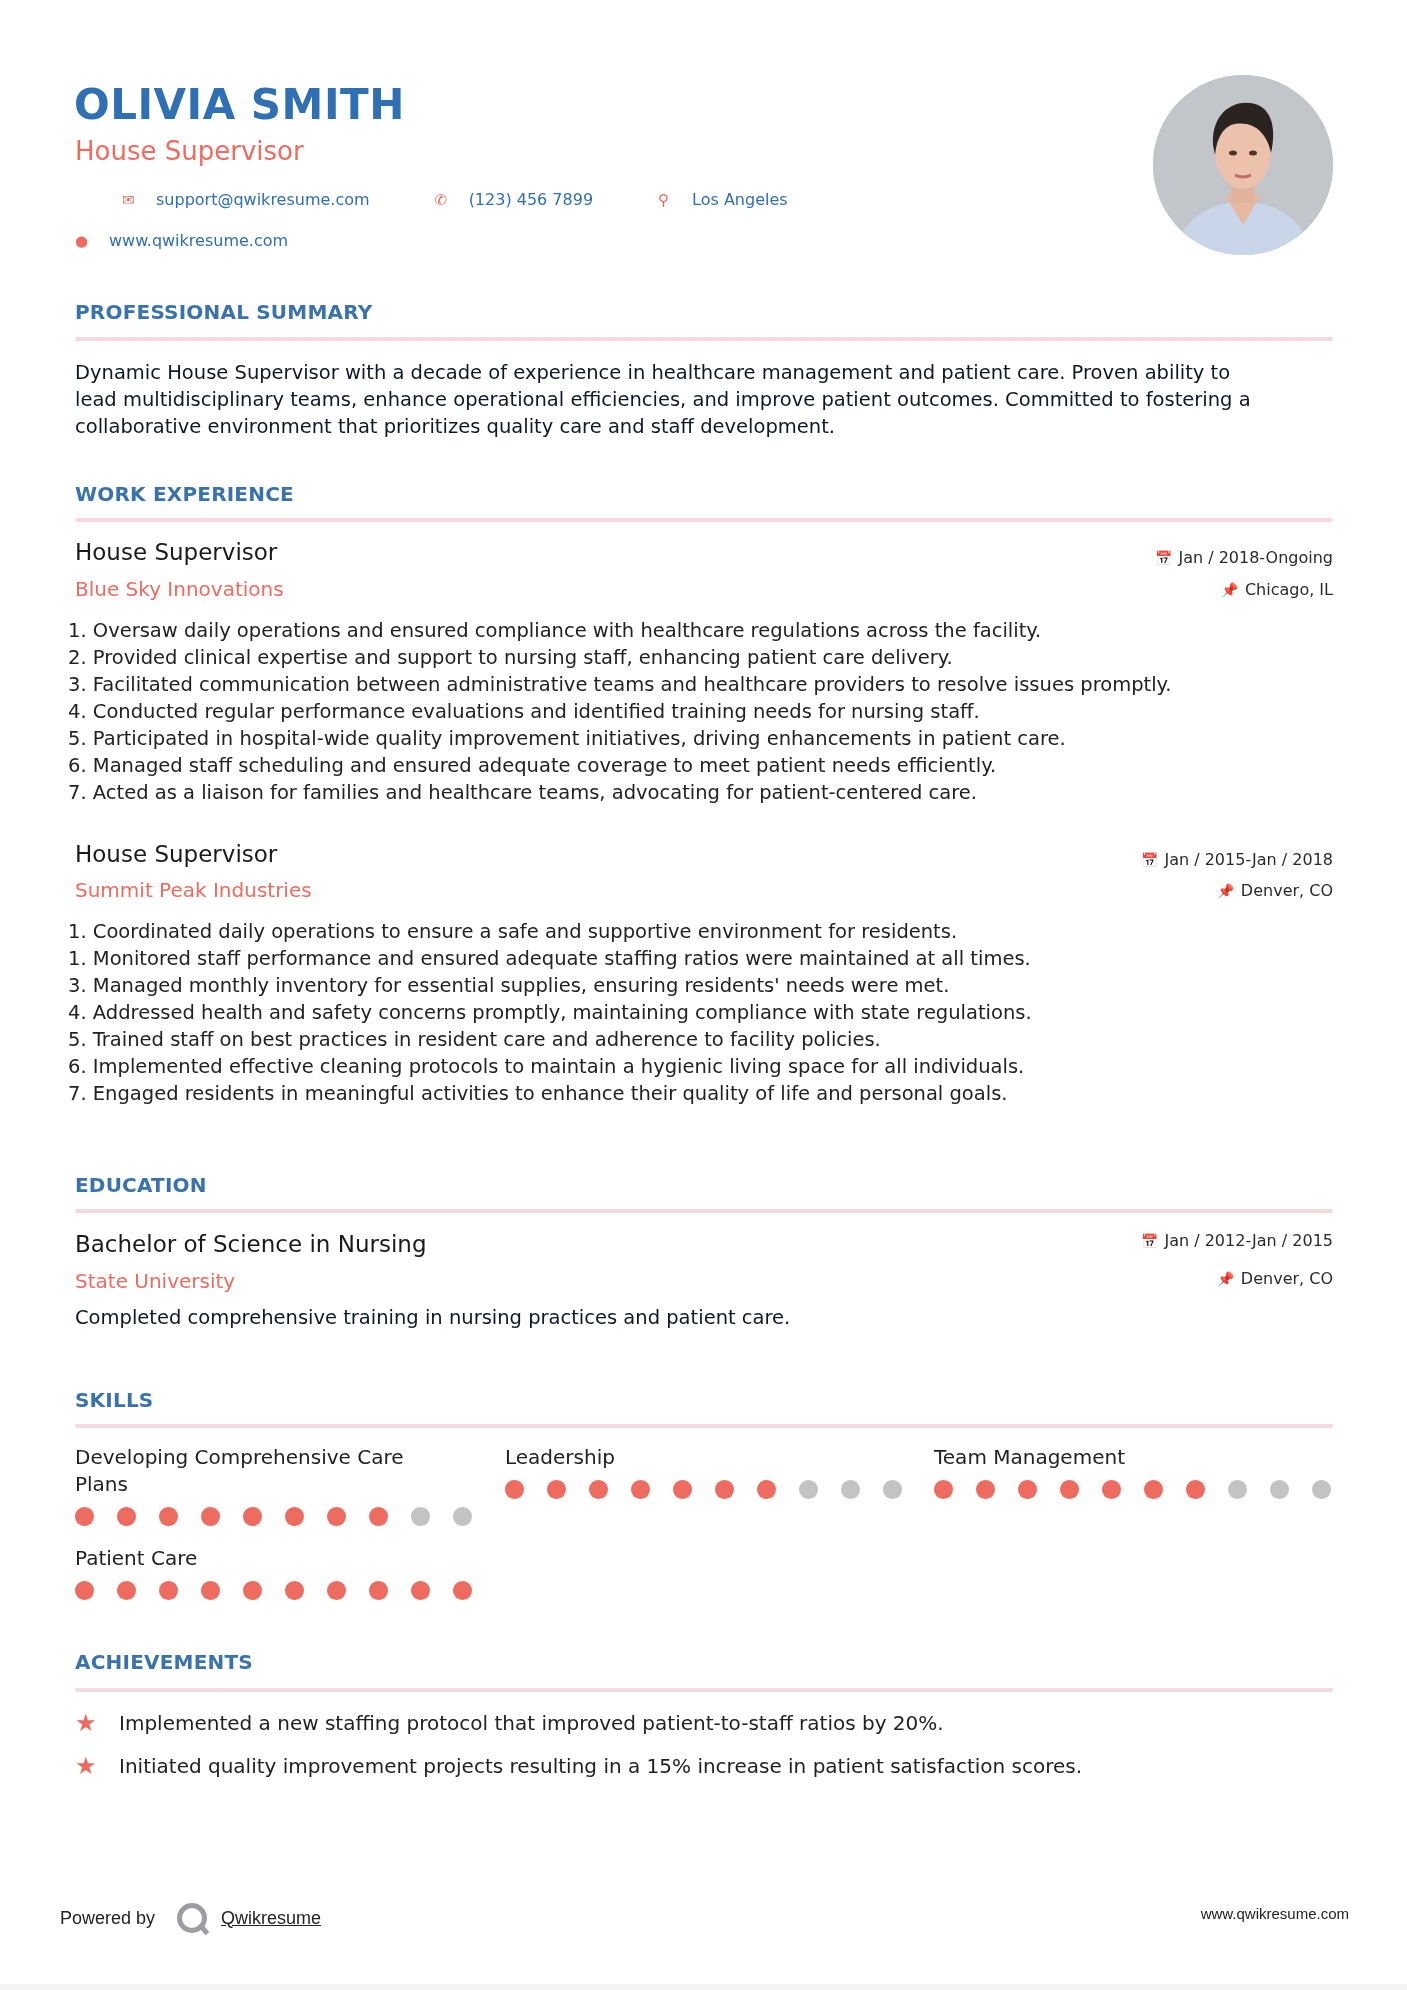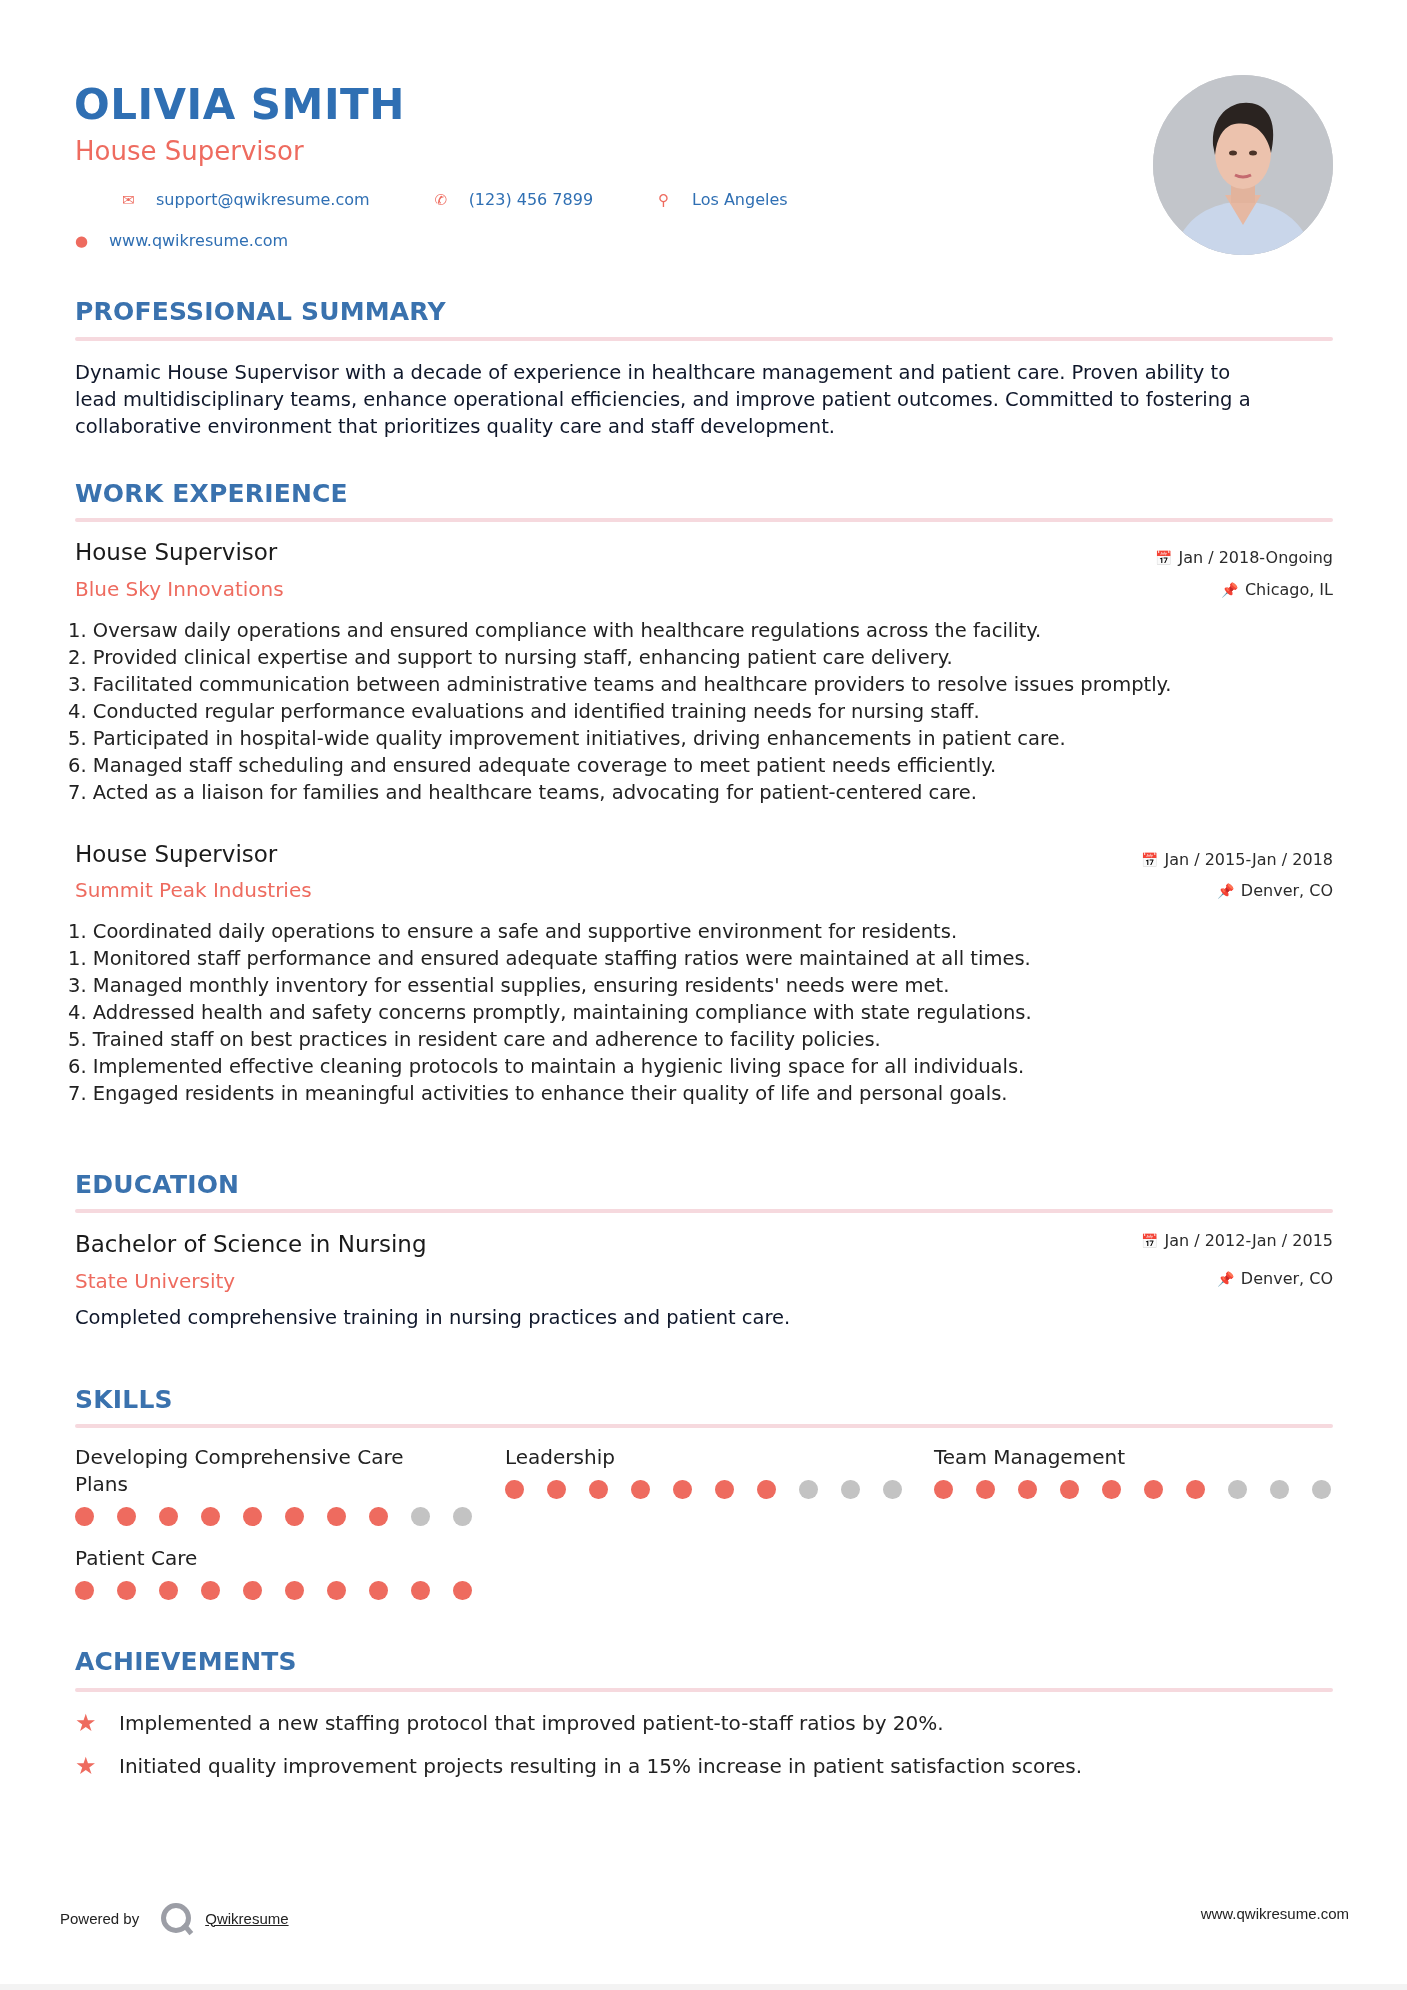--- a/index.html
+++ b/index.html
@@ -5,37 +5,37 @@
   * { box-sizing: border-box; margin: 0; padding: 0; }
   html, body { width: 1407px; height: 1990px; background: #ffffff; }
   body { position: relative; font-family: "DejaVu Sans", "Liberation Sans", sans-serif; color: #1f1f1f; overflow: hidden; }
   .abs { position: absolute; }
   .name { left: 74px; top: 76px; font-size: 42px; font-weight: bold; color: #2f6fb3; letter-spacing: 0.5px; line-height: 58px; }
   .jobtitle { left: 75px; top: 134px; font-size: 26px; color: #ee6b5f; line-height: 34px; }
   .contact { display: flex; align-items: center; font-size: 16px; color: #2f6fb3; line-height: 22px; }
   .contact .ic { color: #ee6b5f; width: 34px; font-size: 15px; display: inline-block; }
   .contact .item { margin-right: 18px; margin-left: 47px; }
   .photo { left: 1153px; top: 75px; width: 180px; height: 180px; border-radius: 50%; overflow: hidden; background: #c4c6ca; }
-  .section-title { left: 75px; font-size: 25px; font-weight: bold; color: #3a72ae; line-height: 32px; letter-spacing: 0.2px; }
+  .section-title { left: 75px; font-size: 20px; font-weight: bold; color: #3a72ae; line-height: 32px; letter-spacing: 0.2px; }
   .rule { left: 75px; width: 1258px; height: 4px; background: #f6d9de; border-radius: 2px; }
   .para { left: 75px; width: 1260px; font-size: 19.5px; line-height: 27px; color: #0f172a; }
   .role { left: 75px; font-size: 23px; color: #1a1a1a; line-height: 30px; }
   .company { left: 75px; font-size: 20px; color: #ee6b5f; line-height: 28px; }
   .meta { right: 74px; font-size: 16px; color: #2a2a2a; line-height: 22px; text-align: right; white-space: nowrap; }
   .meta .mi { display: inline-block; margin-right: 6px; font-size: 14px; color: #333; }
   .list { left: 68px; width: 1270px; font-size: 19.5px; line-height: 27px; color: #222; list-style: none; }
   .list li { white-space: nowrap; }
   .skill-label { font-size: 20px; line-height: 27px; color: #222; }
   .dots { display: flex; gap: 0; }
   .dot { width: 19px; height: 19px; border-radius: 50%; margin-right: 23.5px; }
   .dot.on { background: #ee6b5f; }
   .dot.off { background: #c3c3c3; }
   .ach { left: 75px; display: flex; align-items: center; font-size: 20px; line-height: 28px; color: #222; }
   .ach .star { width: 44px; color: #ee6b5f; font-size: 24px; position: relative; }
-  .footer-left { left: 60px; top: 1903px; display: flex; align-items: center; font-family: "Liberation Sans", sans-serif; font-size: 15px; color: #222; }
+  .footer-left { left: 60px; top: 1903px; display: flex; align-items: center; font-family: "Liberation Sans", sans-serif; font-size: 18px; color: #222; }
   .qlogo { width: 30px; height: 30px; border: 5px solid #9c9ea6; border-radius: 50%; margin: 0 14px 0 22px; position: relative; }
   .qlogo:after { content: ""; position: absolute; width: 5px; height: 12px; background: #9c9ea6; right: -4px; bottom: -7px; transform: rotate(-40deg); }
   .footer-link { color: #222; text-decoration: underline; }
   .footer-right { right: 58px; top: 1905px; font-family: "Liberation Sans", sans-serif; font-size: 15px; color: #222; }
   .bottom-band { left: 0; top: 1984px; width: 1407px; height: 6px; background: #f3f3f3; }
 </style>
 </head>
 <body>
 
 <div class="abs name">OLIVIA SMITH</div>

